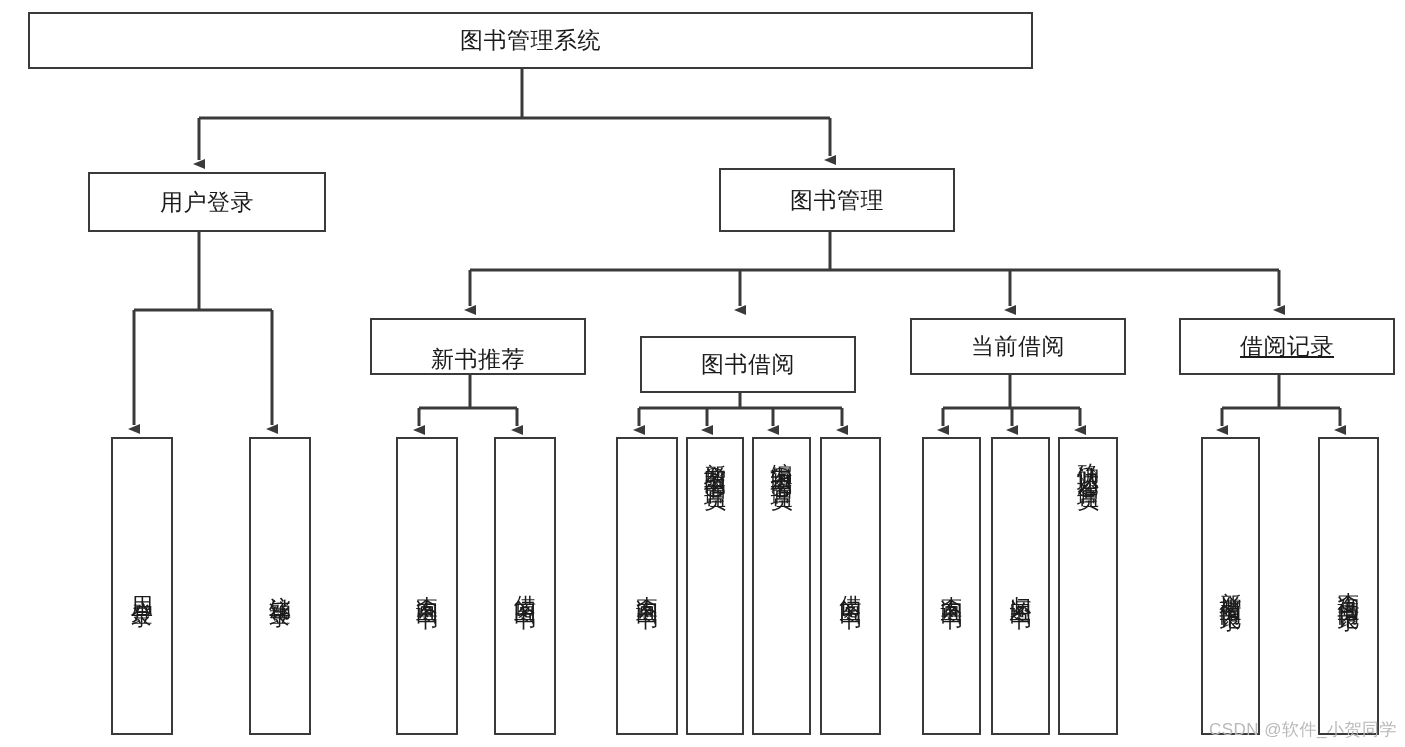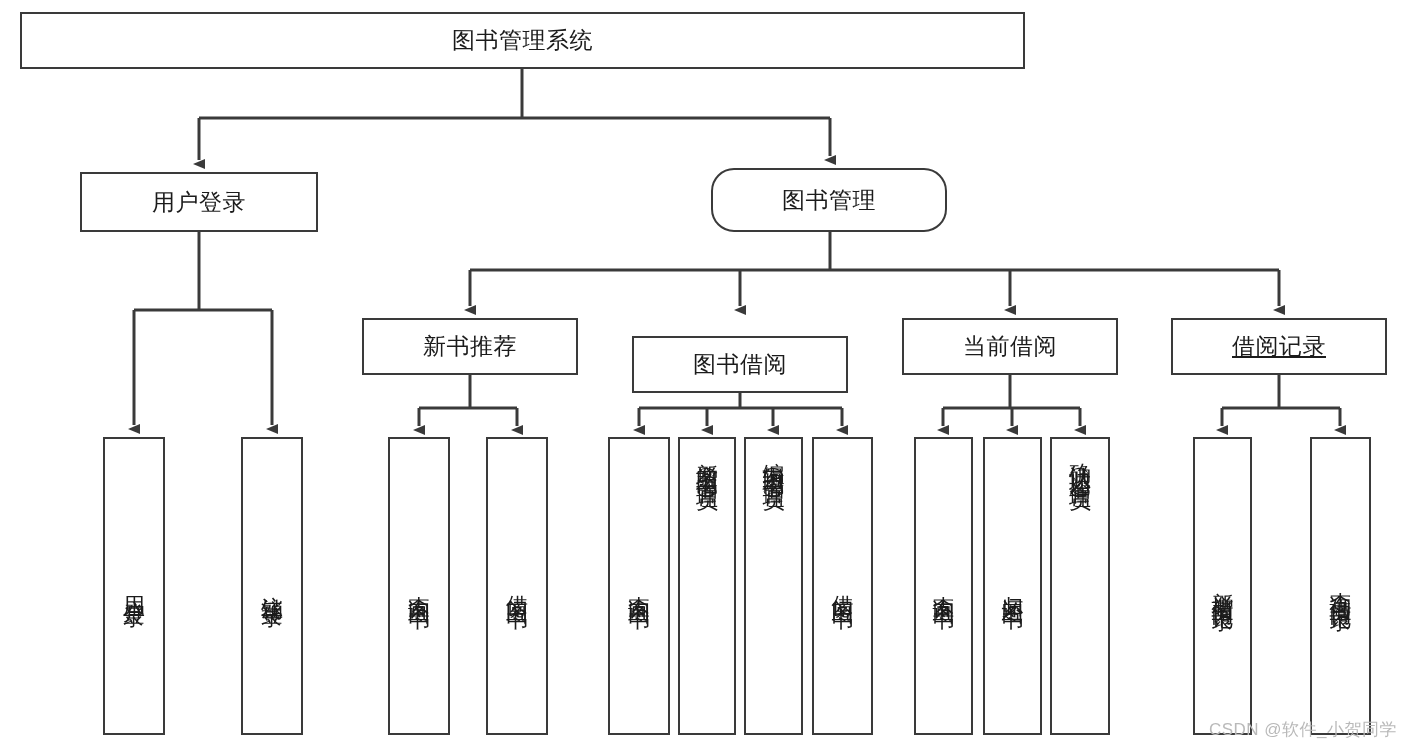--- a/index.html
+++ b/index.html
@@ -26,20 +26,21 @@
   }
   .node {
     position: absolute;
     box-sizing: border-box;
     background: #ffffff;
     border: 2.5px solid #3a3a3a;
     display: flex;
     align-items: center;
     justify-content: center;
     color: #1b1b1b;
+    margin-left: 8px;
   }
   .node-label {
     display: block;
     text-align: center;
     line-height: 1.22;
     white-space: nowrap;
   }
   .node.horizontal .node-label {
     font-size: 23px;
     letter-spacing: 0.5px;
@@ -132,25 +133,25 @@
     </g>
   </svg>
 
   <div class="node horizontal" style="left: 20px; top: 12px; width: 1005px; height: 57px; border-color: rgb(58, 58, 58); background: rgb(255, 255, 255); color: rgb(27, 27, 27);">
     <span class="node-label">图书管理系统</span>
   </div>
 
   <div class="node horizontal" style="left: 80px; top: 172px; width: 238px; height: 60px; border-color: rgb(58, 58, 58); background: rgb(255, 255, 255); color: rgb(27, 27, 27);">
     <span class="node-label">用户登录</span>
   </div>
-  <div class="node horizontal" style="left: 711px; top: 168px; width: 236px; height: 64px; border-color: rgb(58, 58, 58); background: rgb(255, 255, 255); color: rgb(27, 27, 27); border-radius: 23px;">
+  <div class="node horizontal" style="left: 711px; top: 168px; width: 236px; height: 64px; border-color: rgb(58, 58, 58); background: rgb(255, 255, 255); color: rgb(27, 27, 27);">
     <span class="node-label">图书管理</span>
   </div>
 
-  <div class="node horizontal" style="left: 362px; top: 318px; width: 216px; height: 57px; border-color: rgb(58, 58, 58); background: rgb(255, 255, 255); color: rgb(27, 27, 27);">
+  <div class="node horizontal" style="left: 362px; top: 318px; width: 216px; height: 57px; border-color: rgb(58, 58, 58); background: rgb(255, 255, 255); color: rgb(27, 27, 27); align-items: flex-end;">
     <span class="node-label">新书推荐</span>
   </div>
   <div class="node horizontal" style="left: 632px; top: 336px; width: 216px; height: 57px; border-color: rgb(58, 58, 58); background: rgb(255, 255, 255); color: rgb(27, 27, 27);">
     <span class="node-label">图书借阅</span>
   </div>
   <div class="node horizontal" style="left: 902px; top: 318px; width: 216px; height: 57px; border-color: rgb(58, 58, 58); background: rgb(255, 255, 255); color: rgb(27, 27, 27);">
     <span class="node-label">当前借阅</span>
   </div>
   <div class="node horizontal" style="left: 1171px; top: 318px; width: 216px; height: 57px; border-color: rgb(58, 58, 58); background: rgb(255, 255, 255); color: rgb(27, 27, 27); text-decoration: underline;">
     <span class="node-label">借阅记录</span>

